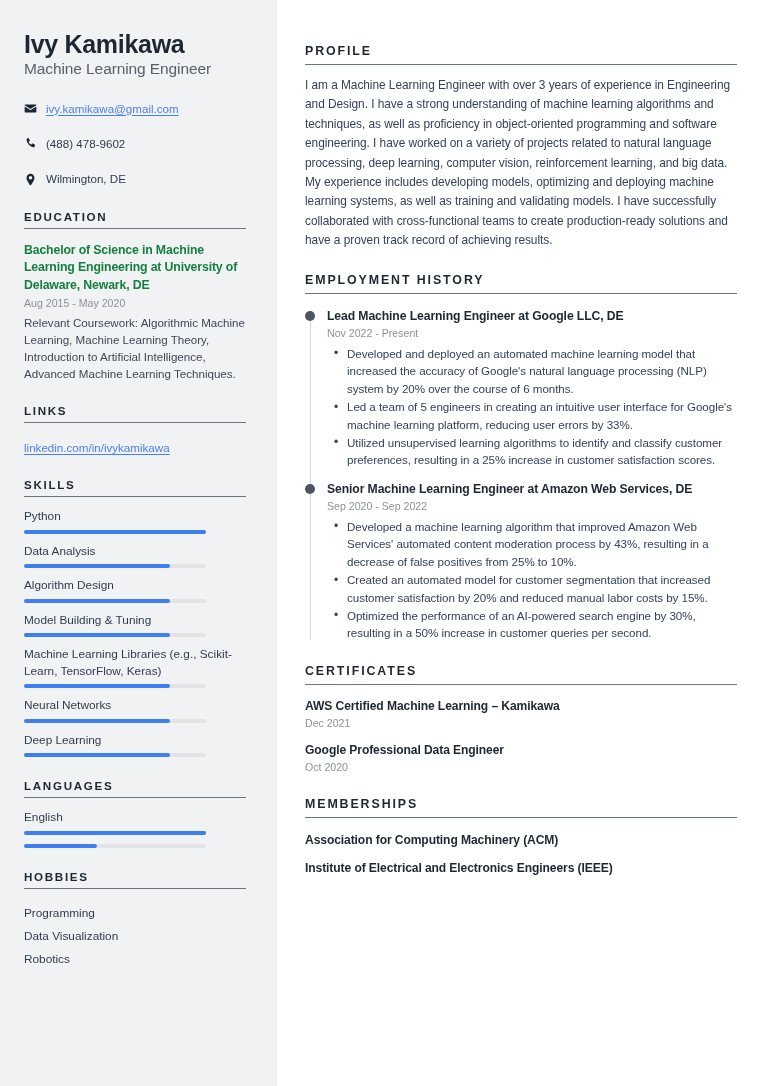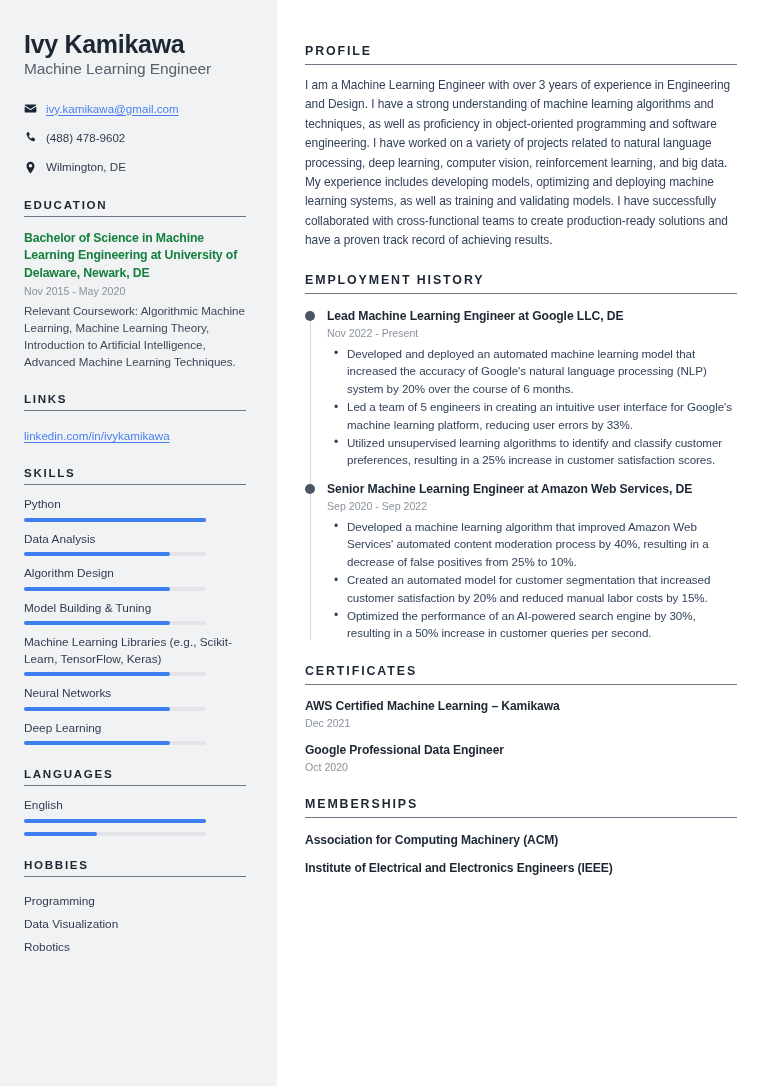--- a/index.html
+++ b/index.html
@@ -46,21 +46,21 @@
     color: #56606e;
     margin-top: 2px;
     line-height: 1.2;
     letter-spacing: -0.1px;
   }
 
   .contact-list {
     margin-top: 21px;
     display: flex;
     flex-direction: column;
-    gap: 12px;
+    gap: 18px;
   }
 
   .contact-row {
     display: flex;
     align-items: center;
     gap: 9px;
     font-size: 11.6px;
     color: #2e3c50;
     line-height: 1.5;
   }
@@ -334,21 +334,21 @@
         </span>
         <span>Wilmington, DE</span>
       </div>
 
     </div>
 
     <section class="side-section">
       <h2 class="side-heading">EDUCATION</h2>
       <div class="edu-block">
         <div class="edu-degree">Bachelor of Science in Machine Learning Engineering at University of Delaware, Newark, DE</div>
-        <div class="edu-date">Nov 2015 - May 2020</div>
+        <div class="edu-date">Aug 2015 - May 2020</div>
         <div class="edu-desc">Relevant Coursework: Algorithmic Machine Learning, Machine Learning Theory, Introduction to Artificial Intelligence, Advanced Machine Learning Techniques.</div>
       </div>
     </section>
 
     <section class="side-section">
       <h2 class="side-heading">LINKS</h2>
       <div class="links-body">
         <a class="profile-link" href="#">linkedin.com/in/ivykamikawa</a>
       </div>
     </section>
@@ -460,21 +460,21 @@
             <li>Led a team of 5 engineers in creating an intuitive user interface for Google's machine learning platform, reducing user errors by 33%.</li>
             <li>Utilized unsupervised learning algorithms to identify and classify customer preferences, resulting in a 25% increase in customer satisfaction scores.</li>
           </ul>
         </div>
 
         <div class="job">
           <span class="job-dot"></span>
           <div class="job-role">Senior Machine Learning Engineer at Amazon Web Services, DE</div>
           <div class="job-date">Sep 2020 - Sep 2022</div>
           <ul class="job-bullets">
-            <li>Developed a machine learning algorithm that improved Amazon Web Services' automated content moderation process by 40%, resulting in a decrease of false positives from 25% to 10%.</li>
+            <li>Developed a machine learning algorithm that improved Amazon Web Services' automated content moderation process by 43%, resulting in a decrease of false positives from 25% to 10%.</li>
             <li>Created an automated model for customer segmentation that increased customer satisfaction by 20% and reduced manual labor costs by 15%.</li>
             <li>Optimized the performance of an AI-powered search engine by 30%, resulting in a 50% increase in customer queries per second.</li>
           </ul>
         </div>
 
       </div>
     </section>
 
     <section class="main-section">
       <h2 class="main-heading">CERTIFICATES</h2>

